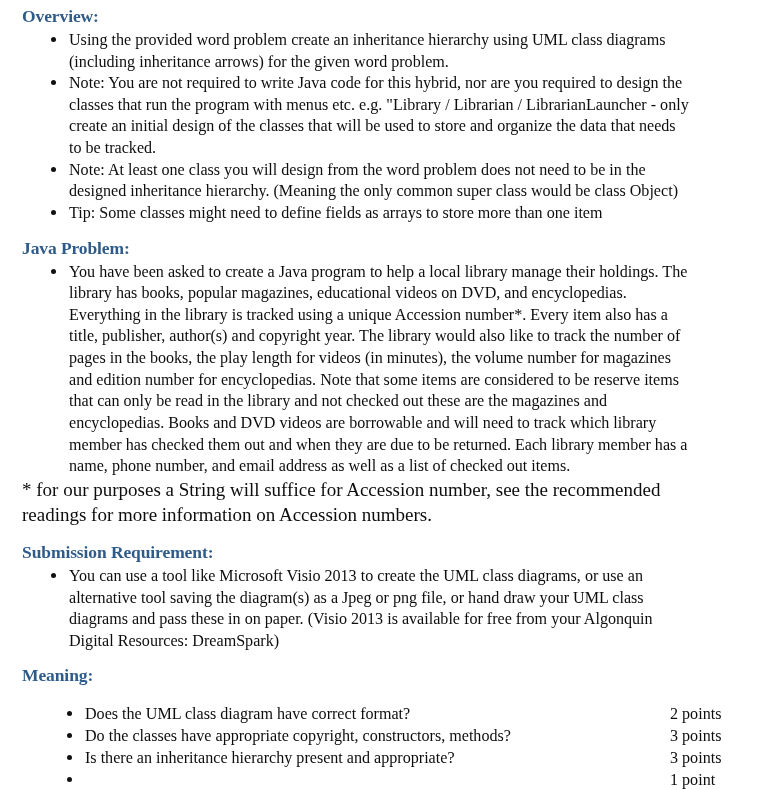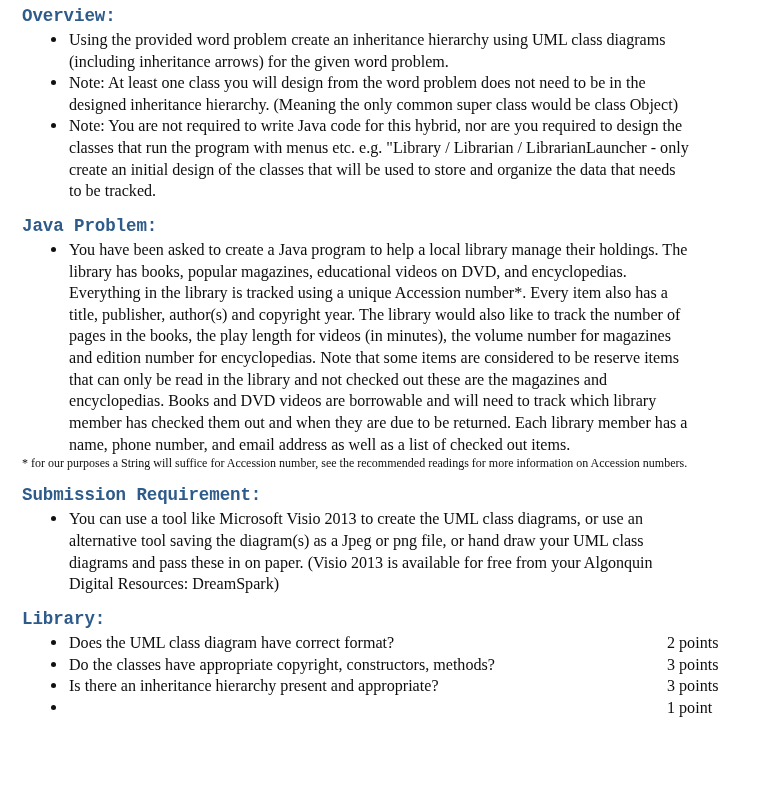--- a/index.html
+++ b/index.html
@@ -22,21 +22,21 @@
     height: 790px;
     padding: 0;
     box-sizing: border-box;
   }
   .content {
     padding: 6px 84px 0 22px;
   }
 
   
   h2.section-heading {
-    font-family: Liberation Mono, monospace;
+    font-family: Liberation Serif, serif;
     font-size: 17.5px;
     font-weight: bold;
     color: #2e5b8a;
     margin: 0 0 1px 0;
     padding: 0;
     letter-spacing: -0.1px;
     line-height: 1.25;
   }
   .section {
     margin: 0 0 14px 0;
@@ -64,31 +64,31 @@
     top: 8px;
     width: 5px;
     height: 5px;
     border-radius: 50%;
     background: #111111;
   }
 
   
   p.para {
     margin: 0;
-    font-size: 12px;
+    font-size: 19px;
     line-height: 1.345;
   }
   .footnote {
     margin: 12px 0 0 0;
   }
 
   
   ul.grading {
     list-style: none;
-    margin: 0;
+    margin: 16px;
     padding: 0;
   }
   ul.grading > li {
     position: relative;
     padding-left: 24px;
     margin: 0 0 0 23px;
     font-size: 16.1px;
     line-height: 1.355;
     white-space: nowrap;
   }
@@ -104,57 +104,58 @@
   }
   .grading-row {
     display: block;
     position: relative;
   }
   .grading-label {
     display: inline;
   }
   .grading-points {
     position: absolute;
-    left: 598px;
+    left: 585px;
     top: 0;
     white-space: nowrap;
   }
 </style>
 </head>
 <body>
 
 <div class="page">
   <div class="content">
 
     <section class="section">
       <h2 class="section-heading">Overview:</h2>
       <ul class="bullets">
         <li>Using the provided word problem create an inheritance hierarchy using UML class diagrams (including inheritance arrows) for the given word problem.</li>
+        <li>Note: You are not required to write Java code for this hybrid, nor are you required to design the classes that run the program with menus etc. e.g. "Library / Librarian / LibrarianLauncher  - only create an initial design of the classes that will be used to store and organize the data that needs to be tracked.</li>
         <li>Note: At least one class you will design from the word problem does not need to be in the designed inheritance hierarchy. (Meaning the only common super class would be class Object)</li>
-        <li>Note: You are not required to write Java code for this hybrid, nor are you required to design the classes that run the program with menus etc. e.g. "Library / Librarian / LibrarianLauncher  - only create an initial design of the classes that will be used to store and organize the data that needs to be tracked.</li>
+        <li>Tip: Some classes might need to define fields as arrays to store more than one item</li>
       </ul>
     </section>
 
     <section class="section">
       <h2 class="section-heading">Java Problem:</h2>
       <ul class="bullets">
         <li>You have been asked to create a Java program to help a local library manage their holdings. The library has books, popular magazines, educational videos on DVD, and encyclopedias. Everything in the library is tracked using a unique Accession number*. Every item also has a title, publisher, author(s) and copyright year. The library would also like to track the number of pages in the books, the play length for videos (in minutes), the volume number for magazines and edition number for encyclopedias. Note that some items are considered to be reserve items that can only be read in the library and not checked out these are the magazines and encyclopedias. Books and DVD videos are borrowable and will need to track which library member has checked them out and when they are due to be returned.  Each library member has a name, phone number, and email address as well as a list of checked out items.</li>
       </ul>
       <p class="para footnote">* for our purposes a String will suffice for Accession number, see the recommended readings for more information on Accession numbers.</p>
     </section>
 
     <section class="section">
       <h2 class="section-heading">Submission Requirement:</h2>
       <ul class="bullets">
         <li>You can use a tool like Microsoft Visio 2013 to create the UML class diagrams, or use an alternative tool saving the diagram(s) as a Jpeg or png file, or hand draw your UML class diagrams and pass these in on paper. (Visio 2013 is available for free from your Algonquin Digital Resources: DreamSpark)</li>
       </ul>
     </section>
 
     <section class="section tight">
-      <h2 class="section-heading">Library:</h2>
+      <h2 class="section-heading">Meaning:</h2>
       <ul class="grading">
 
         <li>
           <span class="grading-row">
             <span class="grading-label">Does the UML class diagram have correct format?</span>
             <span class="grading-points">2 points</span>
           </span>
         </li>
 
         <li>

